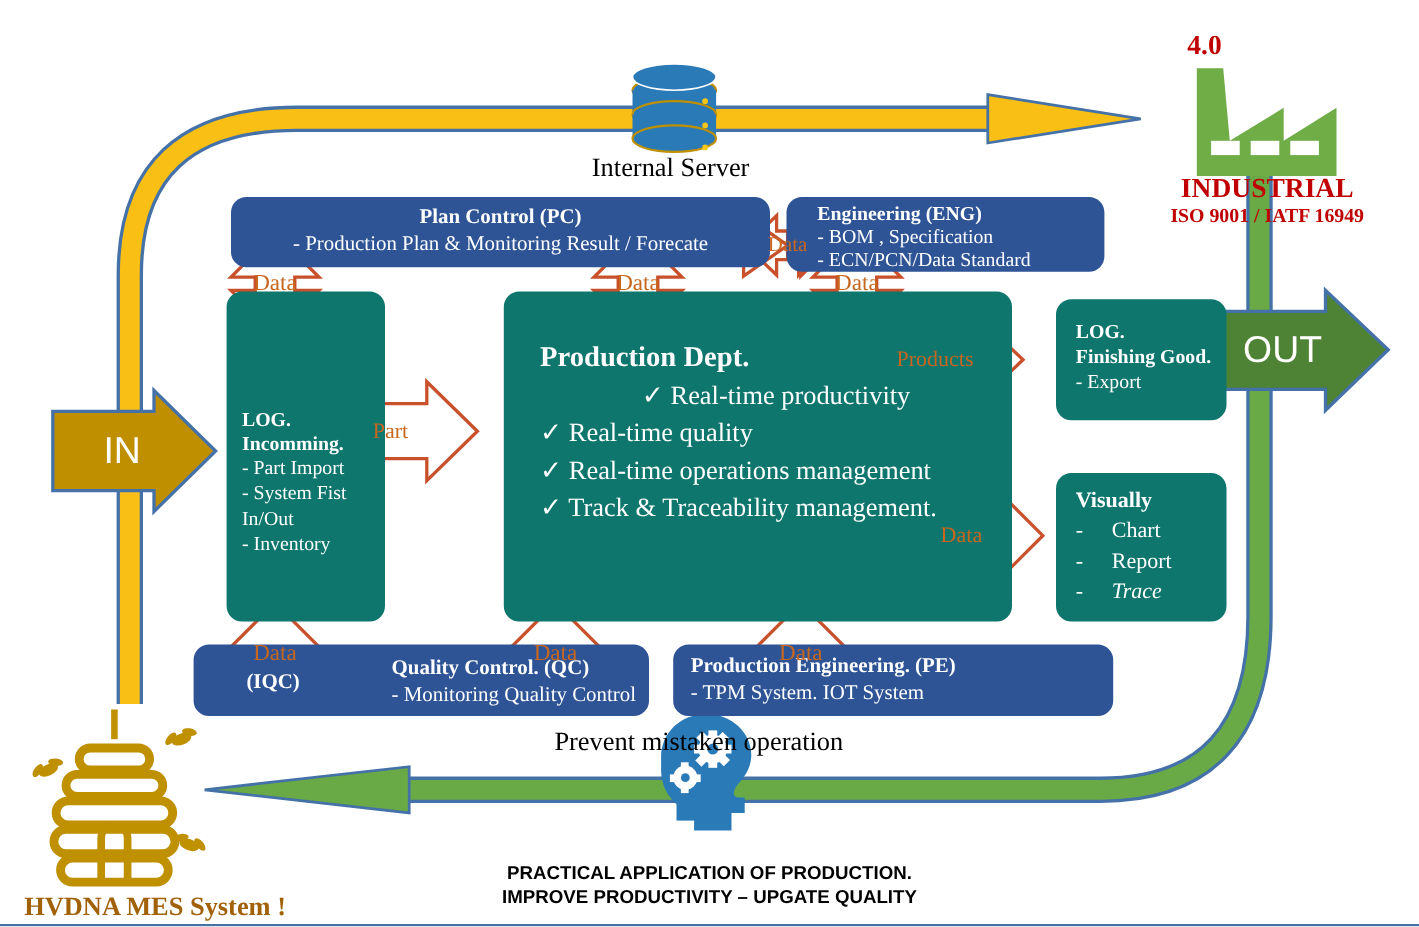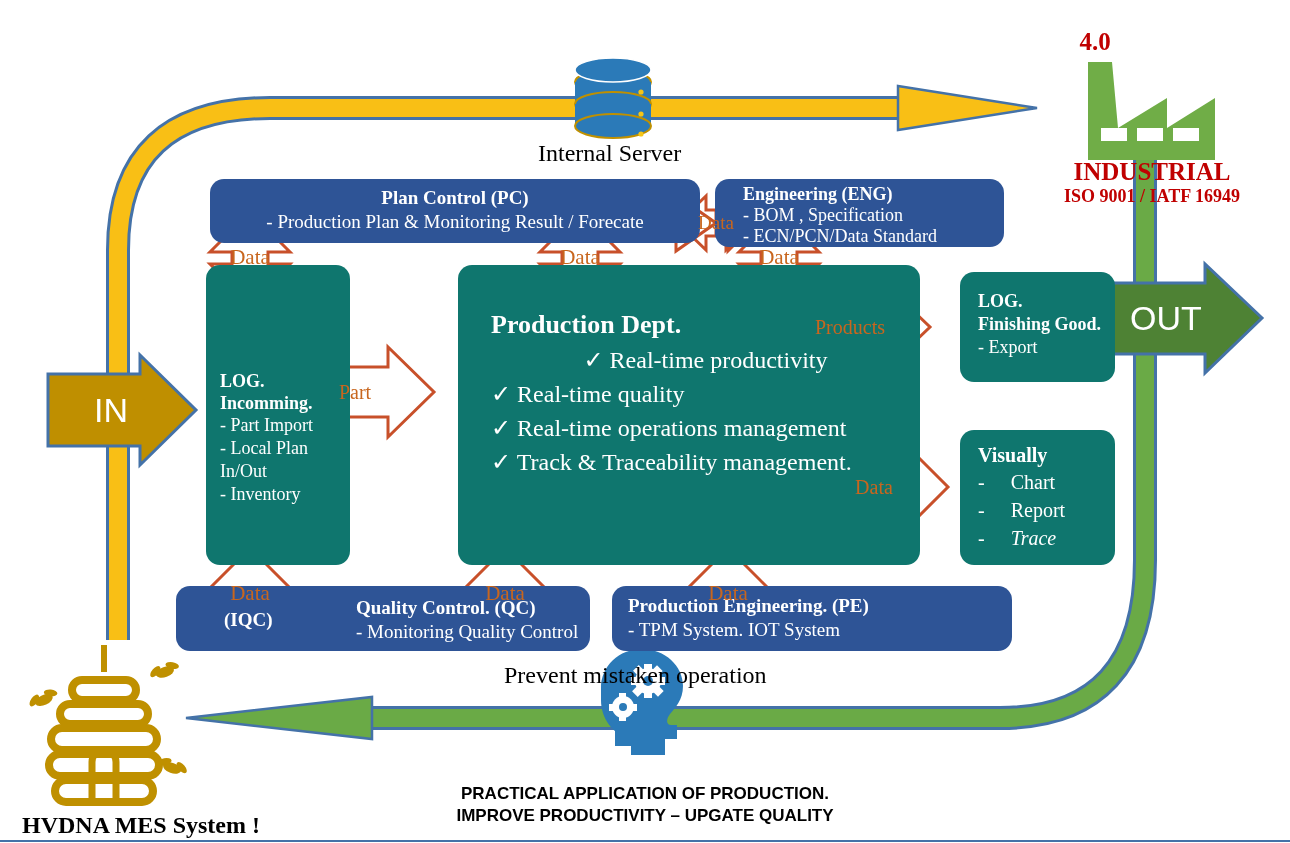--- a/index.html
+++ b/index.html
@@ -17,21 +17,21 @@
   .dataword{position:absolute;color:#c8661e;font-size:21px;line-height:21px;
             white-space:nowrap;text-align:center;}
   .arrowword{position:absolute;color:#c8661e;font-size:20px;line-height:20px;
              white-space:nowrap;text-align:center;}
 
   .inout{position:absolute;color:#ffffff;font-family:"Liberation Sans","DejaVu Sans",sans-serif;
          display:flex;align-items:center;justify-content:center;}
 
   .factory-txt{position:absolute;color:#c00000;font-weight:bold;text-align:center;
                font-family:"Liberation Serif",serif;white-space:nowrap;}
-  .hive-txt{position:absolute;color:#000000;font-weight:bold;white-space:nowrap;
+  .hive-txt{position:absolute;color:#a16207;font-weight:bold;white-space:nowrap;
             font-family:"Liberation Serif",serif;}
   .bottom-txt{position:absolute;color:#000;font-weight:bold;text-align:center;
               font-family:"Liberation Sans","DejaVu Sans",sans-serif;white-space:nowrap;}
   .plain-txt{position:absolute;color:#000;white-space:nowrap;}
   .baseline{position:absolute;left:0;width:1290px;height:2px;background:#4472a8;}
 </style>
 </head>
 <body>
 
 <div id="stage">
@@ -184,21 +184,21 @@
   <div class="box box-dark" style="left:715px;top:179px;width:289px;height:68px;padding:5px 0 0 28px;">
     <div class="ttl" style="font-size:18px;line-height:21px;">Engineering (ENG)</div>
     <div class="ln" style="font-size:18px;line-height:21px;">- BOM , Specification</div>
     <div class="ln" style="font-size:18px;line-height:21px;">- ECN/PCN/Data Standard</div>
   </div>
 
   <div class="box box-mid" style="left:176px;top:265px;width:144px;height:300px;padding:105px 0 0 14px;">
     <div class="ttl" style="font-size:18px;line-height:22px;">LOG.</div>
     <div class="ttl" style="font-size:18px;line-height:22px;">Incomming.</div>
     <div class="ln" style="font-size:18px;line-height:23px;">- Part Import</div>
-    <div class="ln" style="font-size:18px;line-height:23px;">- Local Plan In/Out</div>
+    <div class="ln" style="font-size:18px;line-height:23px;">- System Fist In/Out</div>
     <div class="ln" style="font-size:18px;line-height:23px;">- Inventory</div>
   </div>
 
   <div class="box box-mid" style="left:428px;top:265px;width:462px;height:300px;padding:42px 0 0 33px;">
     <div class="ttl" style="font-size:26px;line-height:36px;">Production Dept.</div>
     <div style="font-size:24px;line-height:34px;text-align:center;">
       <span>✓</span>
       <span>Real-time productivity</span>
     </div>
     <div style="font-size:24px;line-height:34px;">

